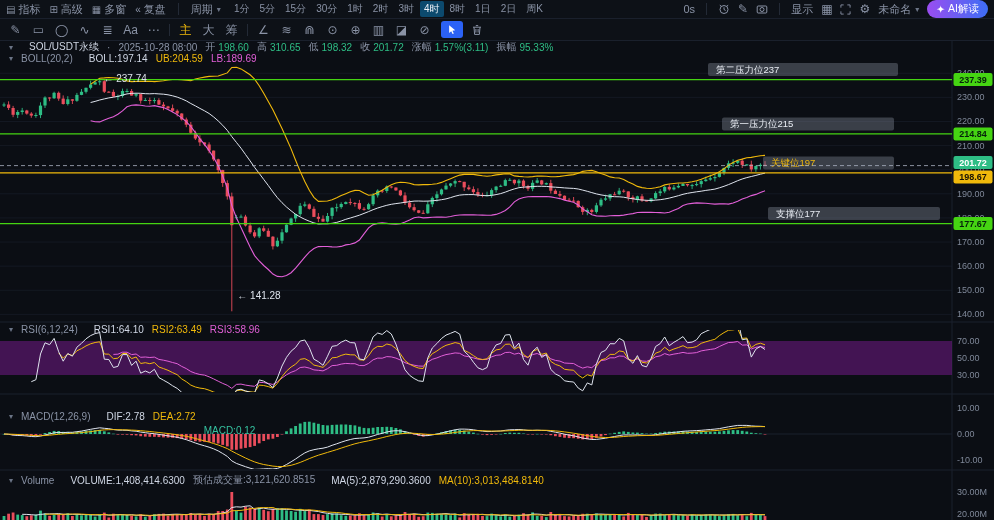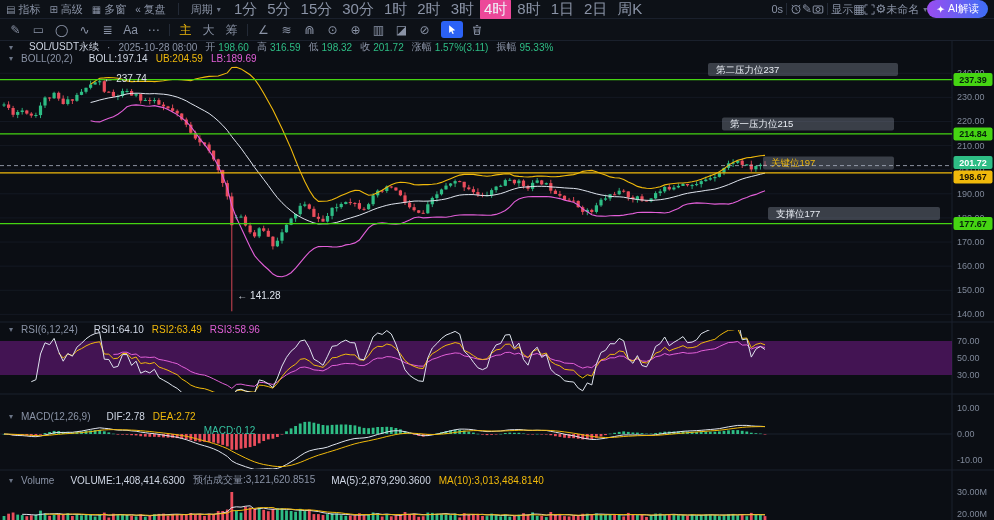--- a/index.html
+++ b/index.html
@@ -13,23 +13,23 @@
   .bdg{font-size:9px;font-weight:bold;}
   
   .tb{position:absolute;left:0;right:0;display:flex;align-items:center;background:#0d1117;z-index:10;box-sizing:border-box;}
   .tb-top{top:0;height:19px;border-bottom:1px solid #1a202c;padding:0 6px;gap:9px;font-size:11px;}
   .tb-draw{top:19px;height:22px;border-bottom:1px solid #1a202c;padding:0 5px;gap:2px;font-size:12px;}
   .item{display:flex;align-items:center;gap:3px;cursor:pointer;color:#8a93a6;white-space:nowrap;}
   .item .gl{font-size:10px;}
   .chev{font-size:8px;color:#6b7486;margin-left:1px;}
   .sep{width:1px;height:12px;background:#232a36;margin:0 3px;flex:none;}
   #timeframes{display:flex;align-items:center;gap:2px;}
-  .tf{background:none;border:none;color:#8a93a6;font-size:15px;padding:1px 4px;cursor:pointer;border-radius:2px;font-family:inherit;}
-  .tf.active{color:#eef2f8;background:#ec4899;}
-  .tb-right{margin-left:auto;display:flex;align-items:center;gap:0;}
+  .tf{background:none;border:none;color:#8a93a6;font-size:10px;padding:1px 4px;cursor:pointer;border-radius:2px;font-family:inherit;}
+  .tf.active{color:#eef2f8;background:#0c4a6e;}
+  .tb-right{margin-left:auto;display:flex;align-items:center;gap:8px;}
   .ibtn{background:none;border:none;color:#8a93a6;font-size:12px;padding:0;cursor:pointer;display:flex;align-items:center;font-family:inherit;}
   .ibtn svg{display:block;}
   .ai-btn{border:none;cursor:pointer;color:#fff;font-size:10.5px;padding:2px 9px;border-radius:9px;
     background:linear-gradient(90deg,#9a4df0,#3d6ef5);display:flex;align-items:center;gap:3px;font-family:inherit;}
   .tool{background:none;border:none;color:#8a93a6;font-size:12px;width:21px;height:18px;line-height:16px;text-align:center;cursor:pointer;padding:0;border-radius:2px;font-family:inherit;}
   .tool.gold{color:#f0b90b;}
   .cursor-btn{width:22px;height:17px;background:#2b62f6;border:none;border-radius:3px;display:flex;align-items:center;justify-content:center;cursor:pointer;margin-left:4px;}
   
   .legend{position:absolute;left:8px;display:flex;align-items:center;gap:8px;font-size:10px;z-index:5;white-space:nowrap;color:#8a93a6;}
   .v-up{color:#2ebd85;}
@@ -944,21 +944,21 @@
     <span class="chev">▾</span>
     <span class="v-wht">SOL/USDT永续</span>
     <span>·</span>
     <span>2025-10-28 08:00</span>
     <span class="pair">
         <span>开</span>
         <b class="v-up">198.60</b>
       </span>
     <span class="pair">
         <span>高</span>
-        <b class="v-up">316.59</b>
+        <b class="v-up">310.65</b>
       </span>
     <span class="pair">
         <span>低</span>
         <b class="v-up">198.32</b>
       </span>
     <span class="pair">
         <span>收</span>
         <b class="v-up">201.72</b>
       </span>
     <span class="pair">

